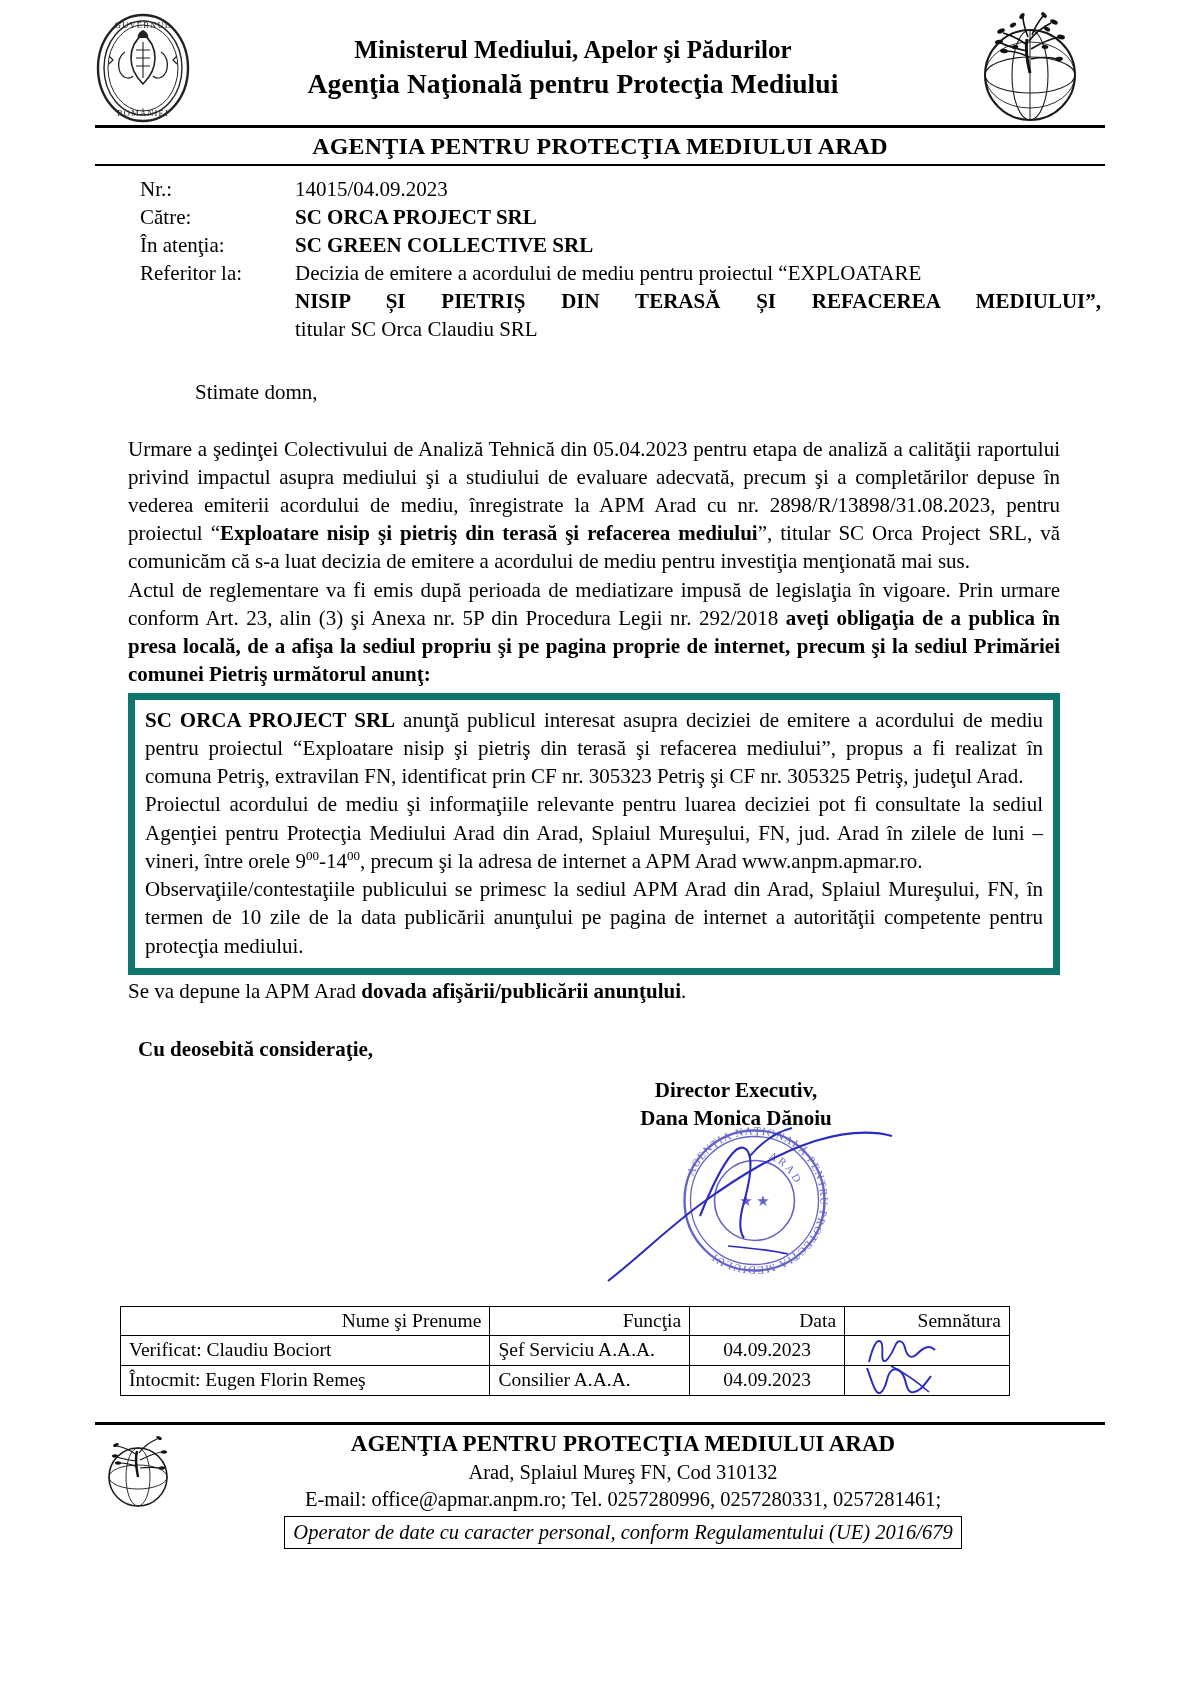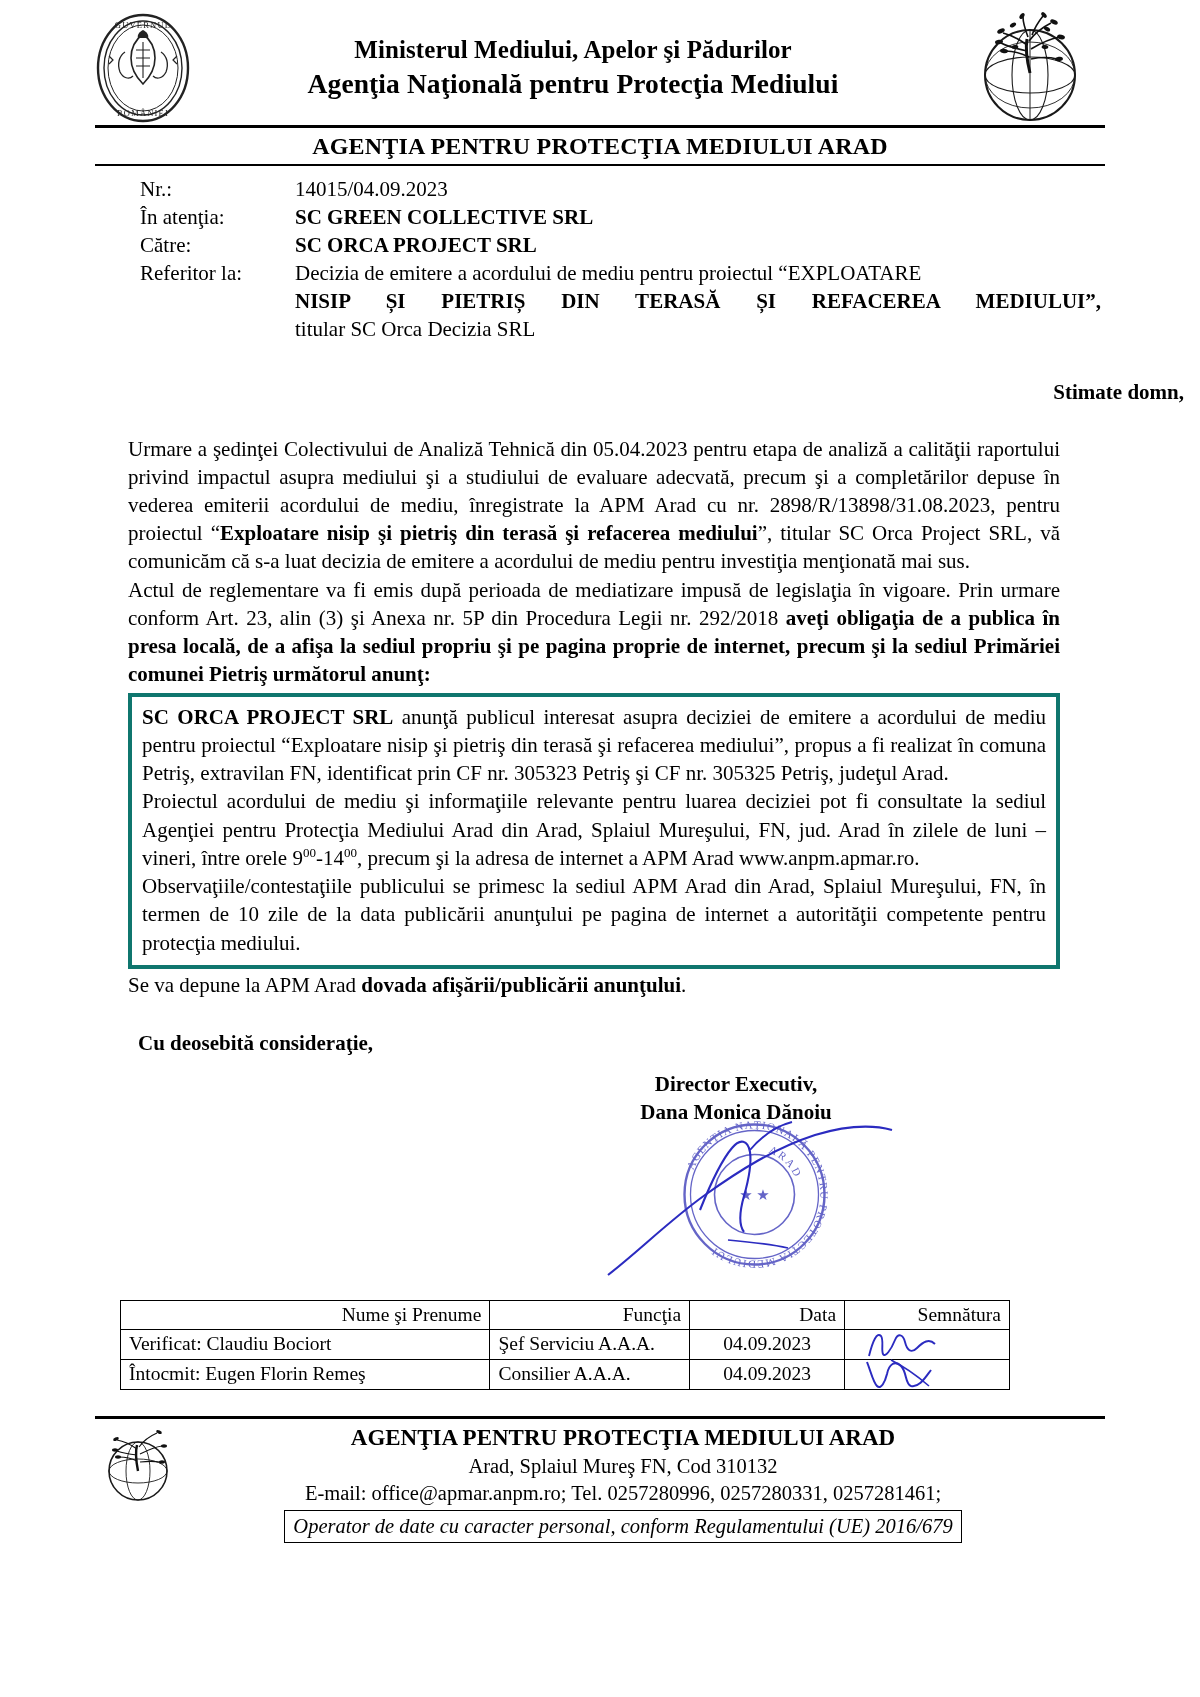--- a/index.html
+++ b/index.html
@@ -96,39 +96,38 @@
     font-weight: bold;
     text-align: justify;
     text-align-last: justify;
     padding-right: 4px;
   }
   .meta-ref-l1 { text-align: left; }
   .meta-ref-l3 { text-align: left; }
 
   
   .salut {
-    font-weight: bold;
-    font-size: 21px;
-    margin: 36px 16px 0 195px;
-    text-align: right;
+    font-weight: normal;
+    font-size: 21px;
+    margin: 36px 0 0 195px;
   }
 
   .body-text {
     margin: 30px 140px 0 128px;
     font-size: 21px;
     line-height: 1.345;
     text-align: justify;
   }
   .body-text p { margin: 0; }
   .u { }
 
   
   .announce-box {
     margin: 4px 140px 0 128px;
-    border: 4px solid #0f766e;
+    border: 7px solid #0f766e;
     padding: 6px 10px 8px 10px;
     font-size: 21px;
     line-height: 1.345;
     text-align: justify;
   }
   .announce-box p { margin: 0; }
   sup { font-size: 0.62em; vertical-align: super; line-height: 0; }
 
   .after-box {
     margin: 2px 140px 0 128px;
@@ -291,33 +290,33 @@
   <div class="rule-thick"></div>
   <div class="agency-bar">AGENŢIA PENTRU PROTECŢIA MEDIULUI ARAD</div>
   <div class="rule-thin"></div>
 
   <div class="meta">
     <div class="meta-row">
       <div class="meta-label">Nr.:</div>
       <div class="meta-value">14015/04.09.2023</div>
     </div>
     <div class="meta-row">
+      <div class="meta-label">Către:</div>
+      <div class="meta-value b">SC ORCA PROJECT SRL</div>
+    </div>
+    <div class="meta-row">
       <div class="meta-label">În atenţia:</div>
       <div class="meta-value b">SC GREEN COLLECTIVE SRL</div>
-    </div>
-    <div class="meta-row">
-      <div class="meta-label">Către:</div>
-      <div class="meta-value b">SC ORCA PROJECT SRL</div>
     </div>
     <div class="meta-row">
       <div class="meta-label">Referitor la:</div>
       <div class="meta-value">
         <div class="meta-ref-l1"><span>Decizia de emitere a acordului de mediu pentru proiectul “EXPLOATARE</span></div>
         <div class="meta-ref-l2">NISIP ȘI PIETRIȘ DIN TERASĂ ȘI REFACEREA MEDIULUI”,</div>
-        <div class="meta-ref-l3">titular SC Orca Decizia SRL</div>
+        <div class="meta-ref-l3">titular SC Orca Claudiu SRL</div>
       </div>
     </div>
   </div>
 
   <div class="salut">Stimate domn,</div>
 
   <div class="body-text">
     <p><span>Urmare a şedinţei Colectivului de Analiză Tehnică din 05.04.2023 pentru etapa de analiză a calităţii raportului privind impactul asupra mediului şi a studiului de evaluare adecvată, precum şi a completărilor depuse în vederea emiterii acordului de mediu, înregistrate la APM Arad cu nr. 2898/R/13898/31.08.2023, pentru proiectul “</span><span class="b">Exploatare nisip şi pietriş din terasă şi refacerea mediului</span><span>”, titular SC Orca Project SRL, vă comunicăm că s-a luat decizia de emitere a acordului de mediu pentru investiţia menţionată mai sus.</span></p>
     <p><span>Actul de reglementare va fi emis după perioada de mediatizare impusă de legislaţia în vigoare. Prin urmare conform Art. 23, alin (3) şi Anexa nr. 5P din Procedura Legii nr. 292/2018 </span><span class="b">aveţi obligaţia de a publica în </span><span class="b u">presa locală</span><span class="b">, de </span><span class="b u">a afişa</span><span class="b"> </span><span class="b u">la sediul propriu</span><span class="b"> şi pe </span><span class="b u">pagina proprie de internet,</span><span class="b"> precum şi la </span><span class="b u">sediul Primăriei comunei Pietriş</span><span class="b"> următorul anunţ:</span></p>
   </div>

